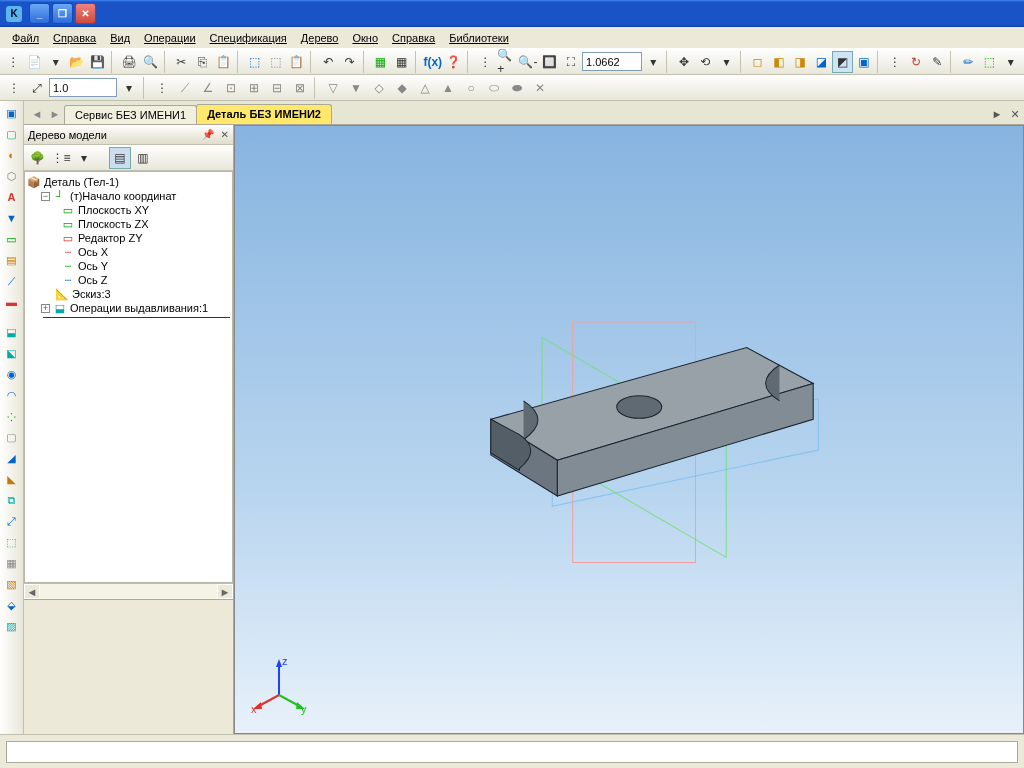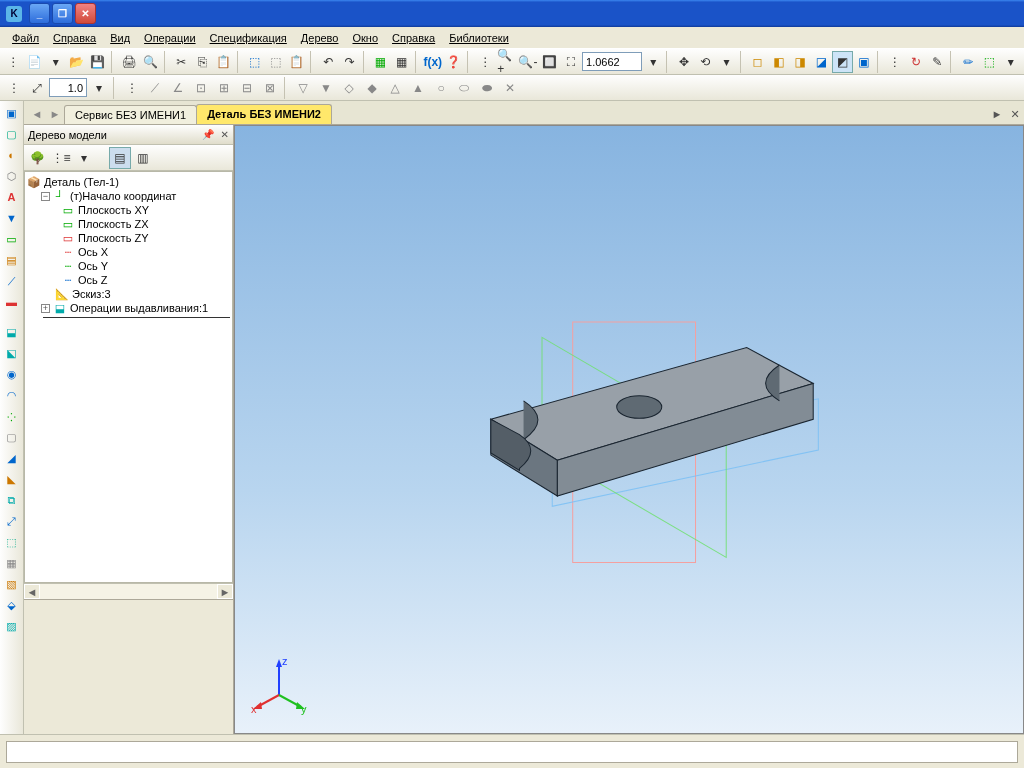--- a/index.html
+++ b/index.html
@@ -125,21 +125,21 @@
   <div class="tbtn">✎</div>
   <div class="tsep"></div>
   <div class="tbtn" style="color:#06c">✏</div>
   <div class="tbtn" style="color:#0a0">⬚</div>
   <div class="tbtn">▾</div>
 </div>
 
 <div class="toolbar">
   <div class="tbtn">⋮</div>
   <div class="tbtn">⤢</div>
-  <input class="tinput" style="width: 38px; text-align: right;" value="1.0">
+  <input class="tinput" style="width: 68px;" value="1.0">
   <div class="tbtn">▾</div>
   <div class="tsep"></div>
   <div class="tbtn">⋮</div>
   <div class="tbtn" style="color:#888">⟋</div>
   <div class="tbtn" style="color:#888">∠</div>
   <div class="tbtn" style="color:#888">⊡</div>
   <div class="tbtn" style="color:#888">⊞</div>
   <div class="tbtn" style="color:#888">⊟</div>
   <div class="tbtn" style="color:#888">⊠</div>
   <div class="tsep"></div>
@@ -227,21 +227,21 @@
           <div class="tree-node tree-indent2">
             <span class="tree-icon" style="color:#0a0">▭</span>
             <span>Плоскость XY</span>
           </div>
           <div class="tree-node tree-indent2">
             <span class="tree-icon" style="color:#0a0">▭</span>
             <span>Плоскость ZX</span>
           </div>
           <div class="tree-node tree-indent2">
             <span class="tree-icon" style="color:#d33">▭</span>
-            <span>Плоскость ZY</span>
+            <span>Редактор ZY</span>
           </div>
           <div class="tree-node tree-indent2">
             <span class="tree-icon" style="color:#d33">┄</span>
             <span>Ось X</span>
           </div>
           <div class="tree-node tree-indent2">
             <span class="tree-icon" style="color:#0a0">┄</span>
             <span>Ось Y</span>
           </div>
           <div class="tree-node tree-indent2">

